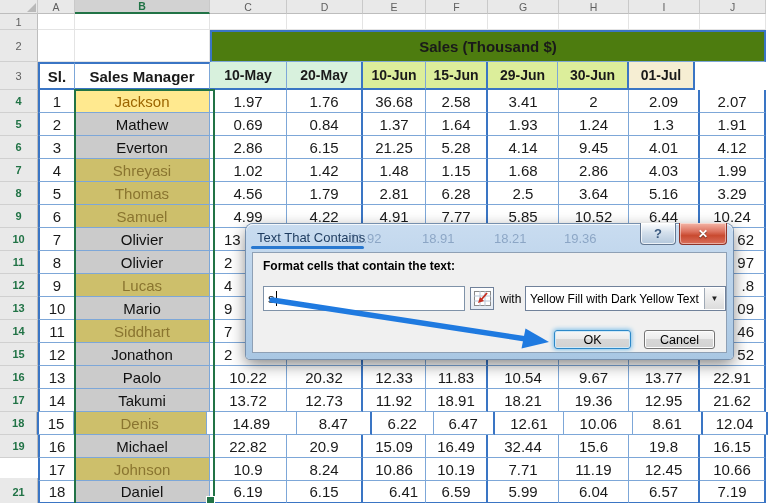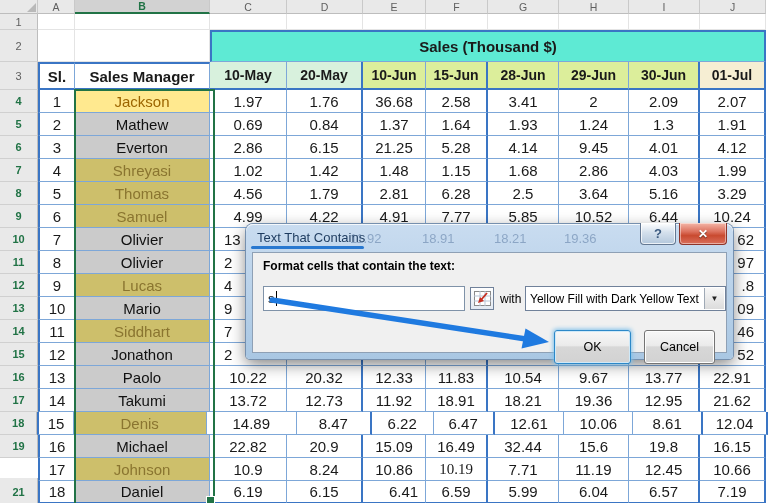--- a/index.html
+++ b/index.html
@@ -23,21 +23,21 @@
   .c{box-sizing:border-box;display:flex;align-items:center;justify-content:center;overflow:hidden;
      font-size:15px;color:#1a1a1a;background:#fff;}
   .plain{border-right:1px solid #e4e4e4;border-bottom:1px solid #e4e4e4;}
   .b{border-right:1px solid var(--bthin);border-bottom:1px solid var(--bthin);}
   .tl{border-left:2px solid var(--bthick);}         
   .tt{border-top:2px solid var(--bthick);}          
   .tr2{border-right:2px solid var(--bthick) !important;} 
   .or{border-right:2px solid var(--bthick) !important;}  
   .ob{border-bottom:2px solid var(--bthick) !important;} 
   .b3{border-bottom:2px solid var(--bthick) !important;} 
-  .ttl{background:#5eead4;font-weight:bold;font-size:15px;}
+  .ttl{background:#4d7c0f;font-weight:bold;font-size:15px;}
   .hdr{font-weight:bold;font-size:15px;}
   .date{font-weight:bold;font-size:14px;}
   .may{background:var(--may);} .jun{background:var(--jun);} .jul{background:var(--jul);}
   .name-ya{background:var(--yfill);color:var(--ytext);}
   .name-ys{background:#cdbf6b;color:#8a7530;}
   .name-ps{background:#cbcbcb;color:#111;}
   .frag-l{justify-content:flex-start;padding-left:14px;}
   .frag-r{justify-content:flex-end;padding-right:10px;}
   
   .selbox{position:absolute;left:74px;top:89px;width:137px;height:412px;border:2px solid var(--green);
@@ -71,21 +71,21 @@
   .rangebtn{position:absolute;left:217px;top:34px;width:24px;height:23px;box-sizing:border-box;
        border:1px solid #70819a;background:linear-gradient(#ffffff,#e2e9f2);
        display:flex;align-items:center;justify-content:center;}
   .withlbl{position:absolute;left:247px;top:39px;font-size:12px;color:#000;}
   .combo{position:absolute;left:272px;top:33px;width:201px;height:25px;box-sizing:border-box;
        background:#fff;border:1px solid #70819a;display:flex;align-items:center;
        font-size:12px;padding-left:4px;color:#000;}
   .combo-arrow{position:absolute;right:1px;top:1px;bottom:1px;width:19px;
        background:linear-gradient(#f7f7f7,#dcdcdc);border-left:1px solid #9fa9b5;
        display:flex;align-items:center;justify-content:center;font-size:8px;color:#222;}
-  .btn{position:absolute;top:77px;height:34px;box-sizing:border-box;border-radius:3px;
+  .btn{position:absolute;top:77px;height:19px;box-sizing:border-box;border-radius:3px;
        font-family:"Liberation Sans",sans-serif;font-size:12.5px;color:#000;
        background:linear-gradient(#f7f7f7,#ebebeb 45%,#d7d7d7 50%,#d2d2d2);}
   .ok{left:301px;width:77px;border:1px solid #2c88c8;
       box-shadow:0 0 4px 1px #7fc0ea, inset 0 0 0 1px #cfe9f8;}
   .cancel{left:391px;width:71px;border:1px solid #747474;box-shadow:inset 0 0 0 1px #fdfdfd;}
   
   .anno{position:absolute;left:0;top:0;width:768px;height:503px;z-index:60;pointer-events:none;}
 </style>
 </head>
 <body>
@@ -125,21 +125,20 @@
         <div class="c ttl tt tl or b" style="width: 556px; height: 32px;">Sales (Thousand $)</div>
       </div>
       <div class="row" style="height: 28px;">
         <div class="rh" style="width: 38px; height: 28px;">3</div>
         <div class="c hdr b tl tt b3" style="width: 37px; height: 28px;">Sl.</div>
         <div class="c hdr b tt b3" style="width: 135px; height: 28px;">Sales Manager</div>
         <div class="c date b b3 may" style="width: 77px; height: 28px;">10-May</div>
         <div class="c date b b3 may tr2" style="width: 76px; height: 28px;">20-May</div>
         <div class="c date b b3 jun" style="width: 63px; height: 28px;">10-Jun</div>
         <div class="c date b b3 jun tr2" style="width: 62px; height: 28px;">15-Jun</div>
-        <div class="c date b b3 jun" style="width: 71px; height: 28px;">28-Jun</div>
         <div class="c date b b3 jun" style="width: 70px; height: 28px;">29-Jun</div>
         <div class="c date b b3 jun tr2" style="width: 71px; height: 28px;">30-Jun</div>
         <div class="c date b b3 jul or" style="width: 66px; height: 28px;">01-Jul</div>
       </div>
       <div class="row" style="height: 23px;">
         <div class="rh grn" style="width: 38px; height: 23px;">4</div>
         <div class="c b tl" style="width: 37px; height: 23px;">1</div>
         <div class="c b name-ya" style="width: 135px; height: 23px;">Jackson</div>
         <div class="c b" style="width: 77px; height: 23px;">1.97</div>
         <div class="c b tr2" style="width: 76px; height: 23px;">1.76</div>
@@ -345,21 +344,21 @@
         <div class="c b tr2" style="width: 71px; height: 23px;">19.8</div>
         <div class="c b or" style="width: 66px; height: 23px;">16.15</div>
       </div>
       <div class="row" style="height: 23px;">
         <div class="rh grn" style="width: 38px; height: 23px; margin-top: 20px;">20</div>
         <div class="c b tl" style="width: 37px; height: 23px;">17</div>
         <div class="c b name-ys" style="width: 135px; height: 23px;">Johnson</div>
         <div class="c b" style="width: 77px; height: 23px;">10.9</div>
         <div class="c b tr2" style="width: 76px; height: 23px;">8.24</div>
         <div class="c b" style="width: 63px; height: 23px;">10.86</div>
-        <div class="c b tr2" style="width: 62px; height: 23px; font-family: Liberation Serif, serif;">10.19</div>
+        <div class="c b tr2" style="width: 62px; height: 23px;">10.19</div>
         <div class="c b" style="width: 71px; height: 23px;">7.71</div>
         <div class="c b" style="width: 70px; height: 23px;">11.19</div>
         <div class="c b tr2" style="width: 71px; height: 23px;">12.45</div>
         <div class="c b or" style="width: 66px; height: 23px;">10.66</div>
       </div>
       <div class="row" style="height: 23px;">
         <div class="rh grn" style="width: 38px; height: 23px;">21</div>
         <div class="c b tl ob" style="width: 37px; height: 23px;">18</div>
         <div class="c b name-ps ob" style="width: 135px; height: 23px;">Daniel</div>
         <div class="c b ob" style="width: 77px; height: 23px;">6.19</div>

